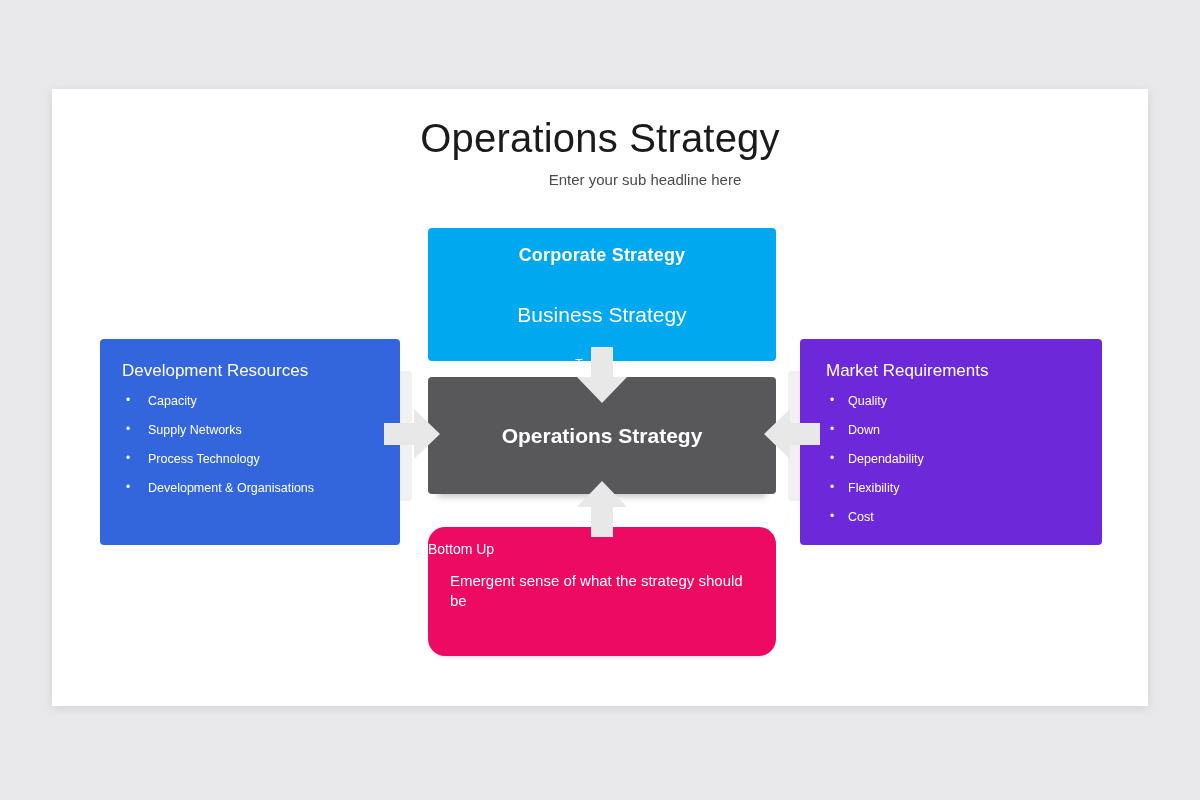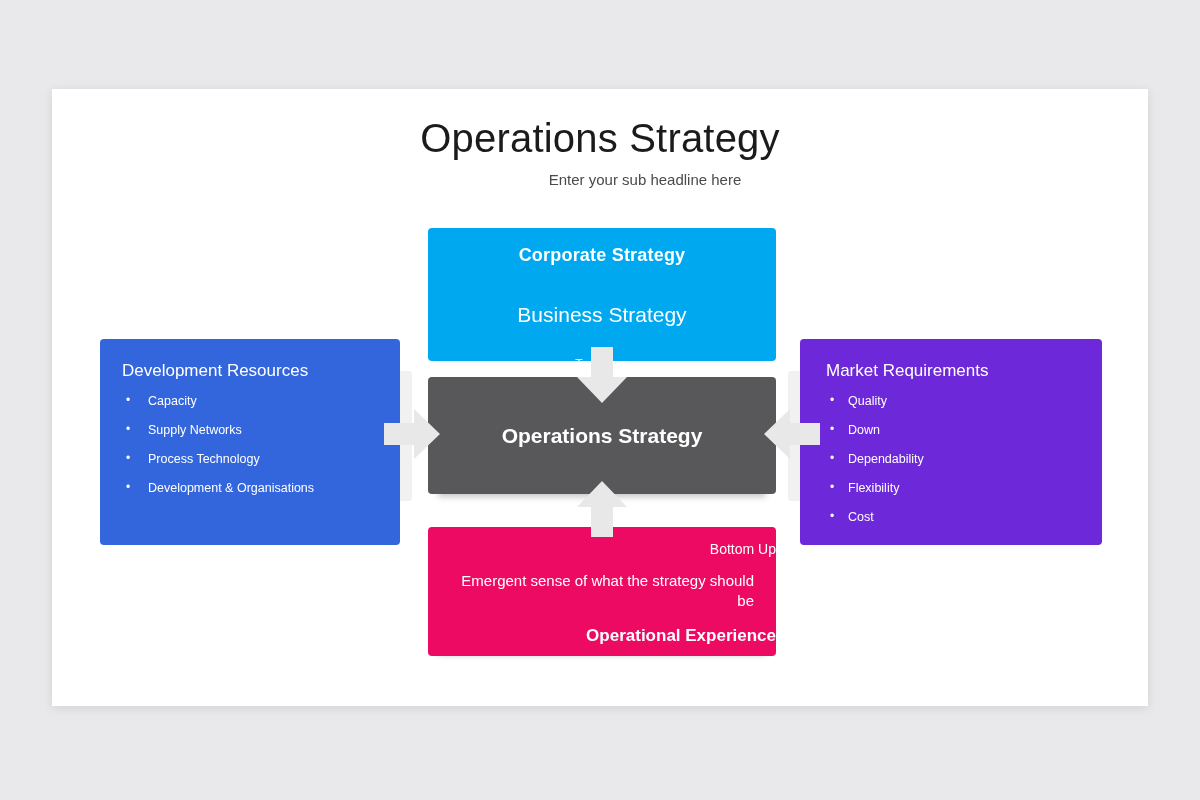--- a/index.html
+++ b/index.html
@@ -109,22 +109,23 @@
     font-weight: bold;
   }
 
   
   .box-bottom {
     left: 376px;
     top: 438px;
     width: 348px;
     height: 129px;
     background: #ec0a62;
-    text-align: right;
+    text-align: left;
     padding-top: 14px;
+    border-radius: 17px;
   }
   .box-bottom .l1 {
     font-size: 14px;
   }
   .box-bottom .l2 {
     margin-top: 14px;
     font-size: 15px;
     line-height: 1.35;
     padding: 0 22px;
   }
@@ -214,21 +215,20 @@
       <div class="l3">Top Down</div>
     </div>
 
     <div class="box box-center">
       <div class="hd">Operations Strategy</div>
     </div>
 
     <div class="box box-bottom">
       <div class="l1">Bottom Up</div>
       <div class="l2">Emergent sense of what the strategy should be</div>
-      <div class="hd">Operational Experience</div>
     </div>
 
     <div class="box box-left">
       <div class="panel-title">Development Resources</div>
       <ul class="bullets">
         <li>Capacity</li>
         <li>Supply Networks</li>
         <li>Process Technology</li>
         <li>Development &amp; Organisations</li>
       </ul>

